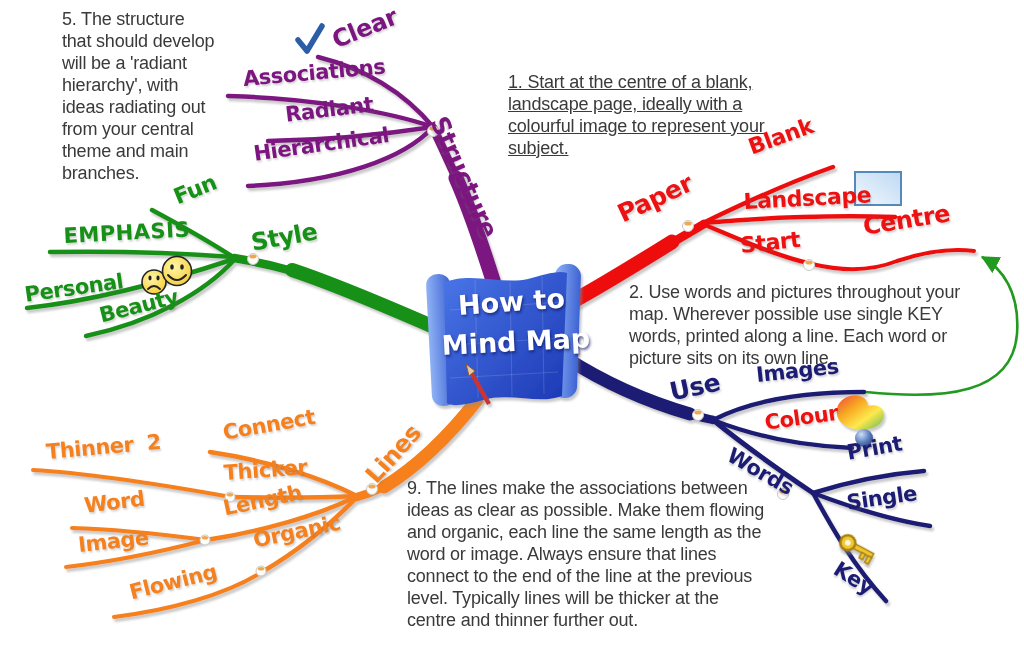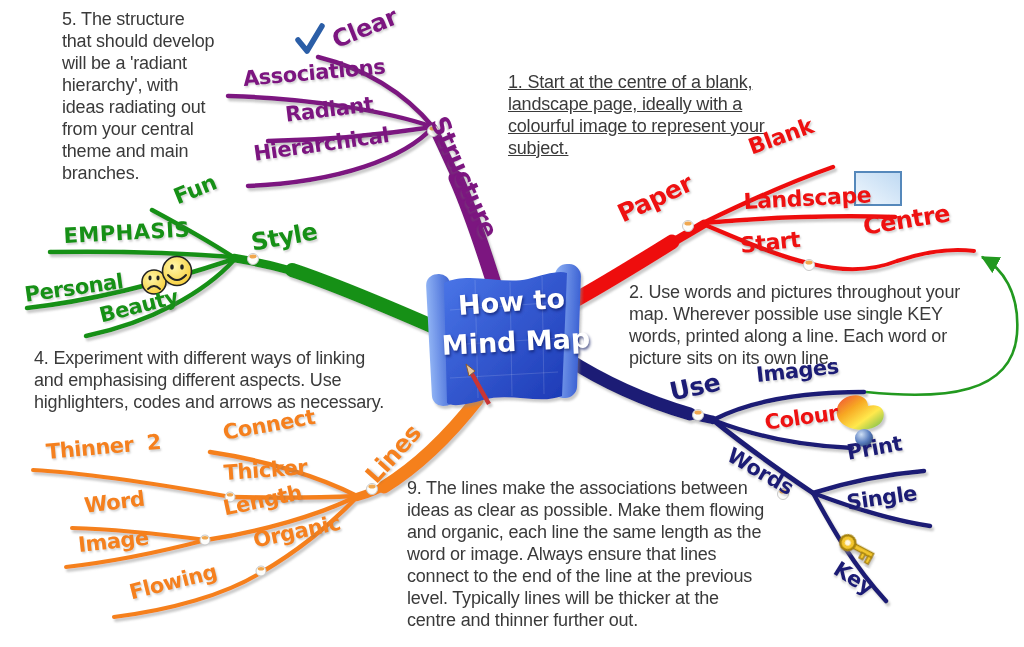--- a/index.html
+++ b/index.html
@@ -253,23 +253,20 @@
 map. Wherever possible use single KEY
 words, printed along a line. Each word or
 picture sits on its own line.</div>
   <div class="note" id="note3">9. The lines make the associations between
 ideas as clear as possible. Make them flowing
 and organic, each line the same length as the
 word or image. Always ensure that lines
 connect to the end of the line at the previous
 level. Typically lines will be thicker at the
 centre and thinner further out.</div>
-  <div class="note" id="note4">4. Experiment with different ways of linking
-and emphasising different aspects. Use
-highlighters, codes and arrows as necessary.</div>
   <div class="note" id="note5">5. The structure
 that should develop
 will be a 'radiant
 hierarchy', with
 ideas radiating out
 from your central
 theme and main
 branches.</div>
 
   <div class="lbl purple" id="lb-structure">Structure</div>

